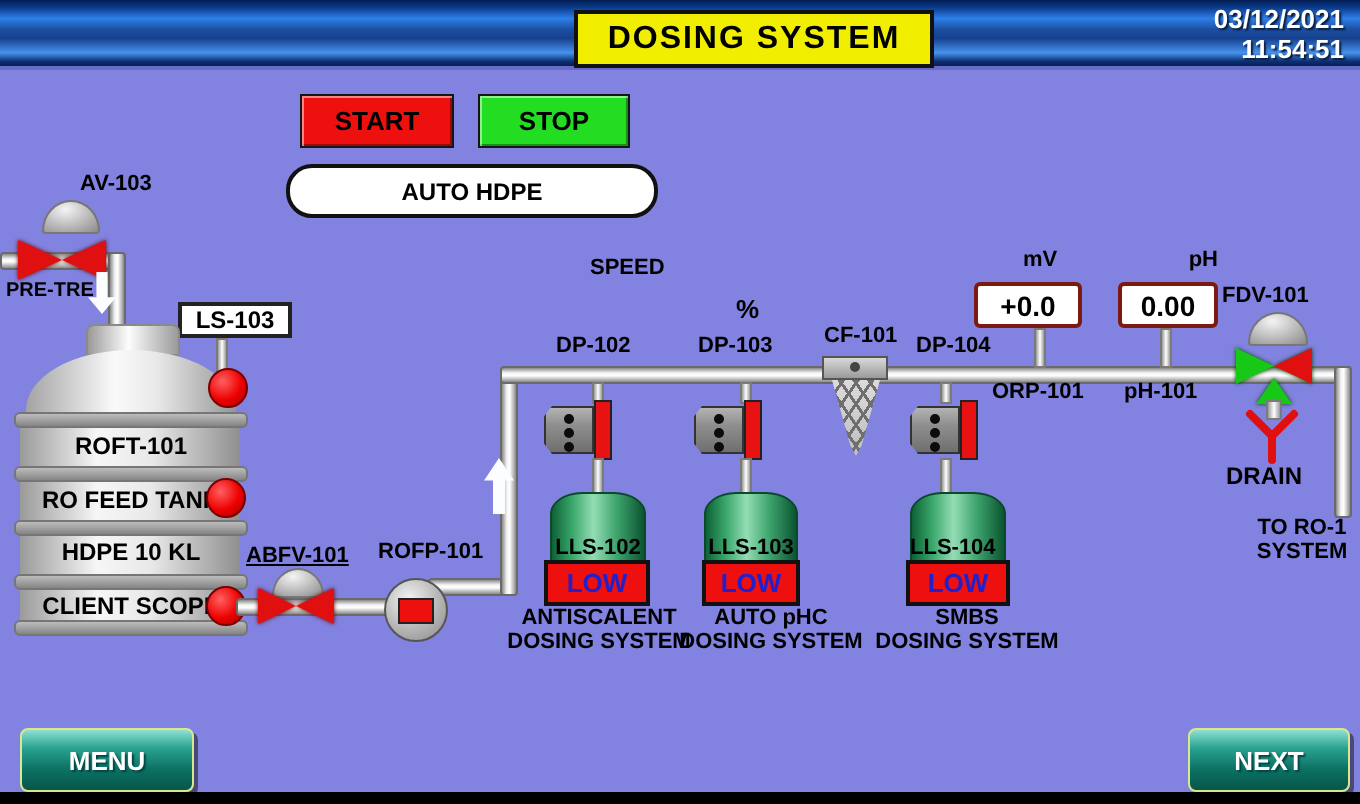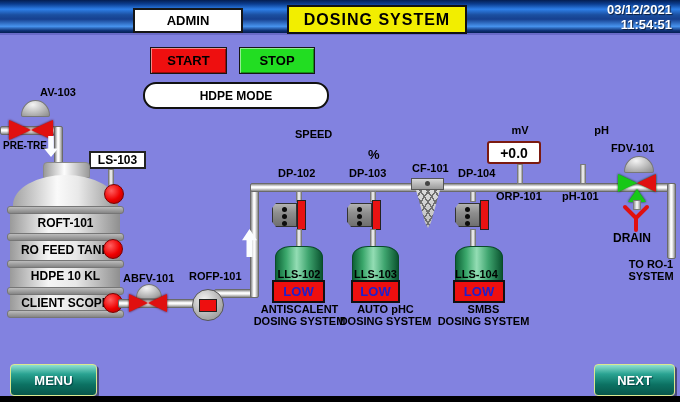--- a/index.html
+++ b/index.html
@@ -106,30 +106,29 @@
 
   .blackstrip{left:0;top:396px;width:680px;height:6px;background:#000;}
   .tagbox{background:#fff;border:2px solid #222;font-weight:bold;font-size:12px;color:#000;box-sizing:border-box;}
 </style>
 </head>
 <body>
 
 <div class="screen">
 
   <div class="abs topbar"></div>
-  <div class="abs ctr admin-btn">ADMIN</div>
   <div class="abs ctr title-box">DOSING SYSTEM</div>
   <div class="abs datetime">
     <div>03/12/2021</div>
     <div>11:54:51</div>
   </div>
 
   <div class="abs ctr btn start">START</div>
   <div class="abs ctr btn stop">STOP</div>
-  <div class="abs ctr mode-pill">HDPE MODE</div>
+  <div class="abs ctr mode-pill">AUTO HDPE</div>
 
   <div class="lbl" style="left:8px;top:86px;margin-left:32px;">AV-103</div>
   <div class="abs dome" style="left:21px;top:100px;width:27px;height:15px;"></div>
   <div class="abs ph" style="left:0px;top:126px;width:58px;"></div>
   <div class="abs pv" style="left:54px;top:126px;height:41px;"></div>
   <div class="abs vred" style="left:9px;top:120px;">
     <div class="tri" style="position:absolute;left:0;top:0;border-top:10px solid transparent;border-bottom:10px solid transparent;border-left:22px solid #e01010;"></div>
     <div class="tri" style="position:absolute;left:22px;top:0;border-top:10px solid transparent;border-bottom:10px solid transparent;border-right:22px solid #e01010;"></div>
   </div>
   <div class="lbl" style="left:3px;top:140px;font-size:10px;">PRE-TRE</div>
@@ -147,21 +146,21 @@
   <div class="abs band" style="top:287px;"></div>
   <div class="abs band" style="top:310px;"></div>
   <div class="abs tank-label" style="top:216px;">ROFT-101</div>
   <div class="abs tank-label" style="top:243px;">RO FEED TANK</div>
   <div class="abs tank-label" style="top:269px;">HDPE 10 KL</div>
   <div class="abs tank-label" style="top:296px;">CLIENT SCOPE</div>
   <div class="abs ind" style="left:104px;top:184px;"></div>
   <div class="abs ind" style="left:103px;top:239px;"></div>
   <div class="abs ind" style="left:103px;top:293px;"></div>
 
-  <div class="lbl" style="left:123px;top:272px;">ABFV-101</div>
+  <div class="lbl" style="left:123px;top:272px;text-decoration:underline;">ABFV-101</div>
   <div class="abs ph" style="left:118px;top:299px;width:78px;"></div>
   <div class="abs dome" style="left:136px;top:284px;width:24px;height:13px;"></div>
   <div class="abs vred" style="left:129px;top:294px;">
     <div class="tri" style="position:absolute;left:0;top:0;border-top:9px solid transparent;border-bottom:9px solid transparent;border-left:19px solid #e01010;"></div>
     <div class="tri" style="position:absolute;left:19px;top:0;border-top:9px solid transparent;border-bottom:9px solid transparent;border-right:19px solid #e01010;"></div>
   </div>
   <div class="lbl" style="left:189px;top:270px;">ROFP-101</div>
   <div class="abs ph" style="left:214px;top:289px;width:42px;"></div>
   <div class="abs pumpbody"></div>
   <div class="abs pumprect"></div>
@@ -212,20 +211,21 @@
   <div class="abs cfbar"></div>
   <div class="abs cfbolt"></div>
   <div class="abs cffunnel"></div>
 
   <div class="lbl" style="left:487px;top:124px;width:66px;text-align:center;">mV</div>
   <div class="abs ctr rbox" style="left:487px;top:141px;width:54px;height:23px;">+0.0</div>
   <div class="abs stub" style="left:517px;top:164px;height:20px;"></div>
   <div class="lbl" style="left:496px;top:190px;">ORP-101</div>
 
   <div class="lbl" style="left:559px;top:124px;width:50px;text-align:right;">pH</div>
+  <div class="abs ctr rbox" style="left:559px;top:141px;width:50px;height:23px;">0.00</div>
   <div class="abs stub" style="left:580px;top:164px;height:20px;"></div>
   <div class="lbl" style="left:562px;top:190px;">pH-101</div>
 
   <div class="abs gtank" style="left:275px;top:246px;width:48px;"></div>
   <div class="abs gtank" style="left:352px;top:246px;width:47px;"></div>
   <div class="abs gtank" style="left:455px;top:246px;width:48px;"></div>
   <div class="lbl" style="left:275px;top:268px;width:48px;text-align:center;">LLS-102</div>
   <div class="lbl" style="left:352px;top:268px;width:47px;text-align:center;">LLS-103</div>
   <div class="lbl" style="left:455px;top:268px;width:36px;text-align:center;">LLS-104</div>
   <div class="abs ctr lowbox" style="left:272px;top:280px;width:53px;">LOW</div>

